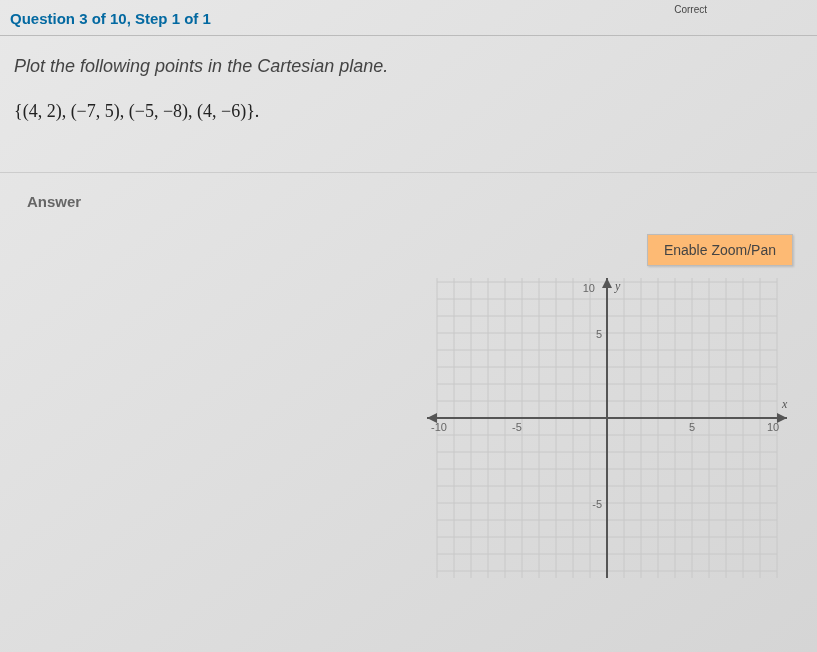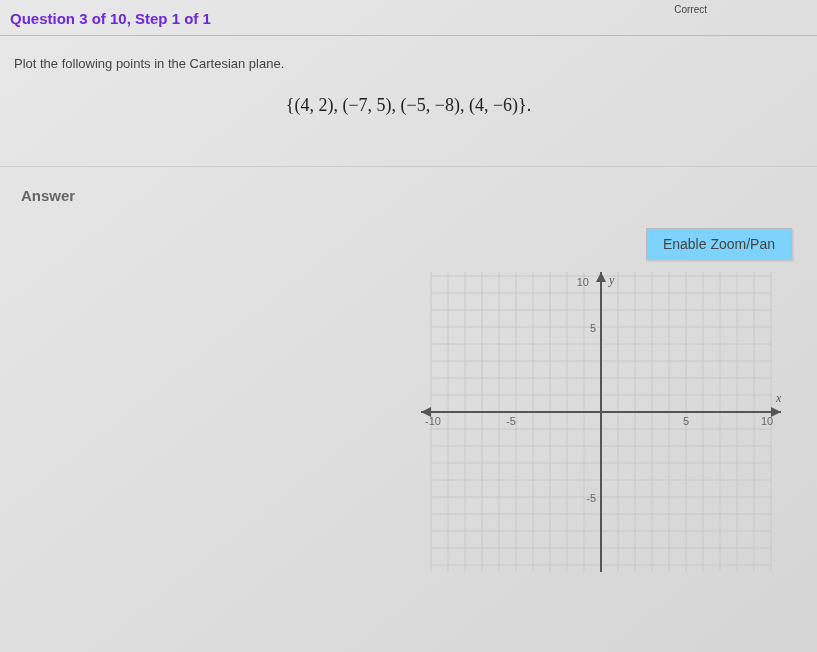--- a/index.html
+++ b/index.html
@@ -18,49 +18,49 @@
     .top-bar {
       display: flex;
       justify-content: space-between;
       align-items: flex-start;
       padding: 4px 10px 8px 10px;
       border-bottom: 1px solid #bbb;
     }
     .question-header {
       font-size: 15px;
       font-weight: bold;
-      color: #6d28d9;
+      color: #0369a1;
       padding-top: 6px;
     }
     .correct-label {
       font-size: 10px;
       color: #444;
       margin-right: 100px;
     }
     .question-body {
       padding: 20px 14px 10px 14px;
     }
     .instruction {
-      font-size: 13px;
+      font-size: 18px;
       color: #444;
       margin-bottom: 24px;
+      font-style: italic;
     }
     .points-set {
-      text-align: center;
       font-size: 18px;
       font-family: 'Times New Roman', serif;
       color: #222;
       margin-bottom: 30px;
     }
     .divider {
       border-top: 1px solid #ccc;
       margin: 10px 0 20px 0;
     }
     .answer-section {
-      padding: 0 21px;
+      padding: 0 27px;
     }
     .answer-label {
       font-size: 15px;
       font-weight: bold;
       color: #666;
       margin-bottom: 28px;
     }
     .hint-text {
       font-size: 14px;
       color: #555;
@@ -74,21 +74,21 @@
       flex: 0 0 380px;
     }
     .graph-area {
       position: relative;
       flex: 1;
     }
     .zoom-button {
       position: absolute;
       right: 4px;
       top: -4px;
-      background: #7dd3fc;
+      background: #fdba74;
       border: 1px solid #bbb;
       padding: 7px 16px;
       font-size: 14px;
       color: #444;
       cursor: pointer;
       box-shadow: 1px 1px 2px rgba(0,0,0,0.15);
     }
     .graph-svg {
       margin-top: 40px;
       margin-left: 10px;

